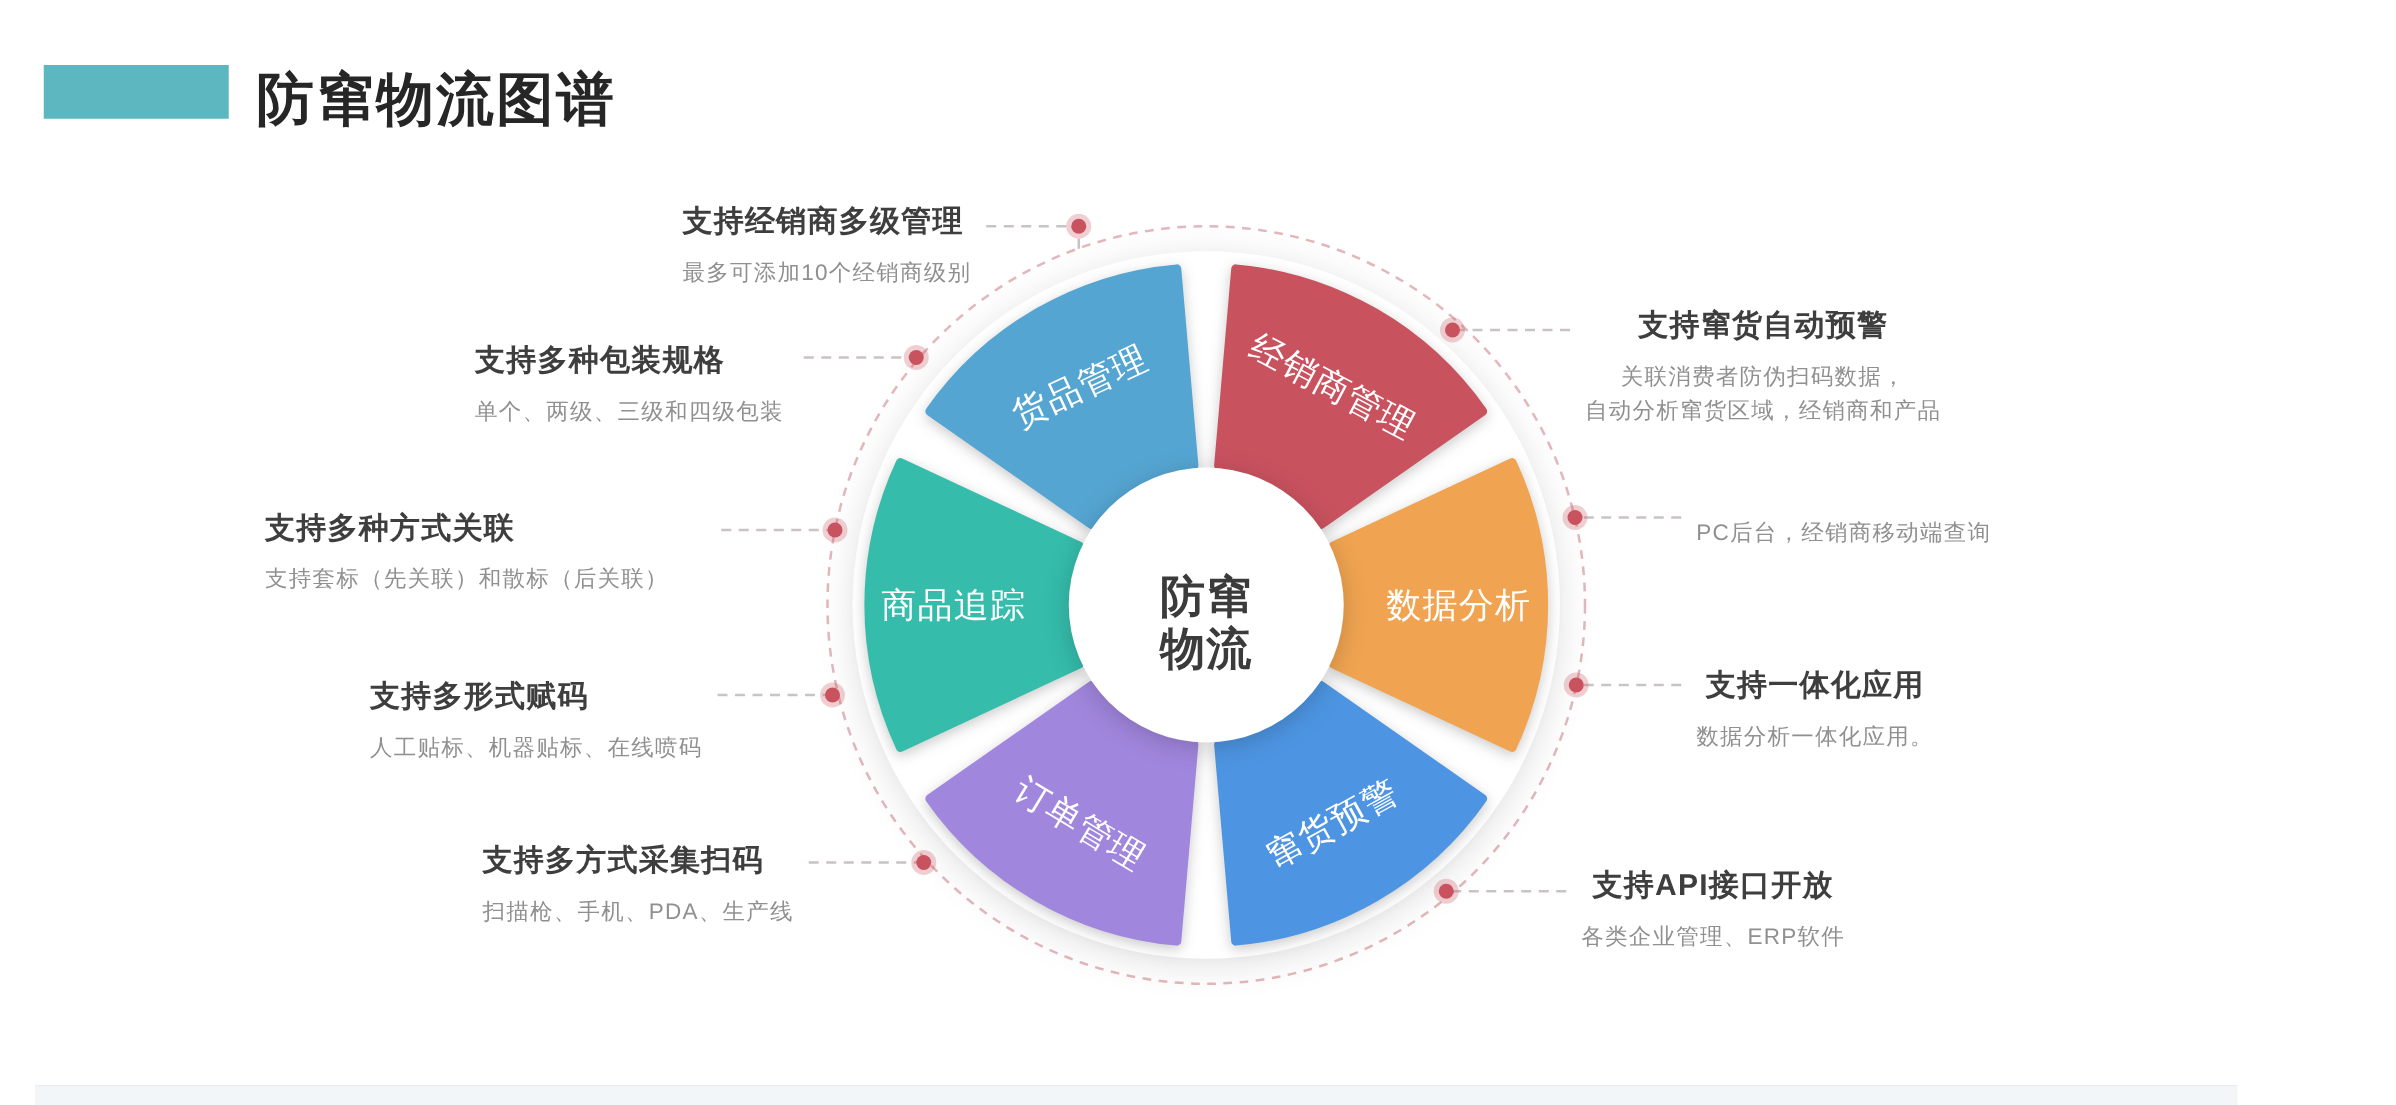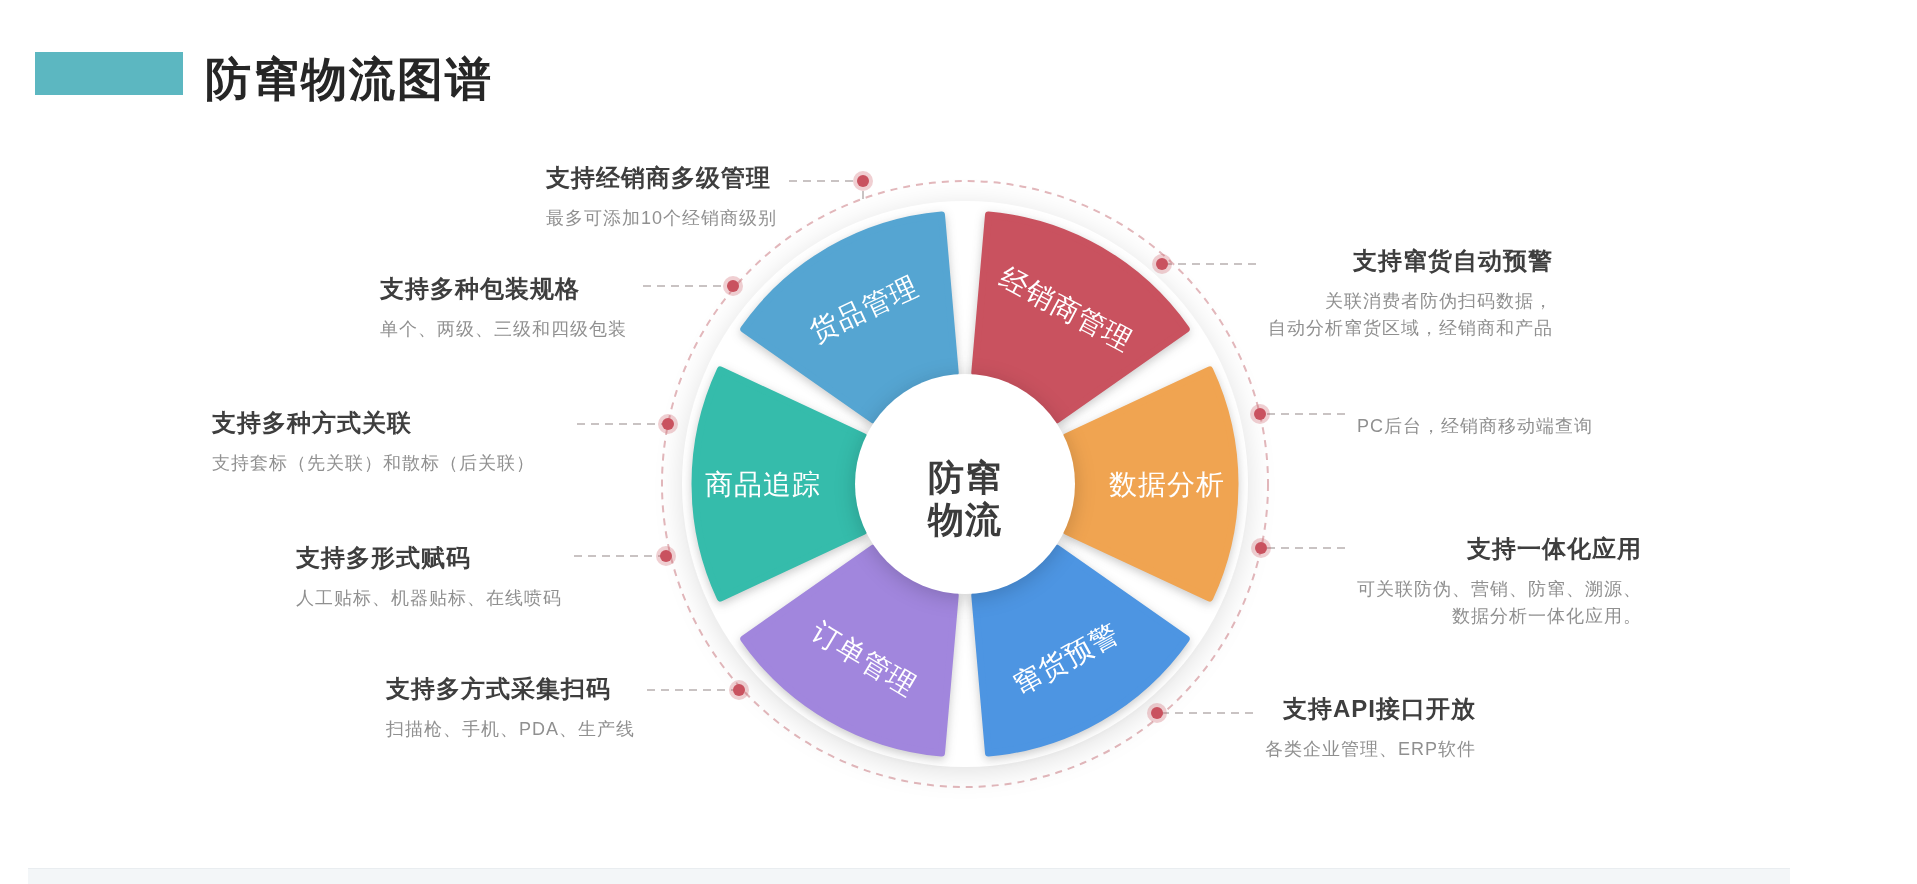--- a/index.html
+++ b/index.html
@@ -31,21 +31,21 @@
   .hub-text{
     fill:#3b3b3b;font-size:36px;font-weight:700;letter-spacing:1px;
     text-anchor:middle;dominant-baseline:central;
   }
   .connector{fill:none;stroke:#c9c3c3;stroke-width:2;stroke-dasharray:8 6;}
   .dot-halo{fill:rgba(201,82,95,0.28);}
   .dot-core{fill:#c9525f;}
   
   .callout{position:absolute;white-space:nowrap;}
   .callout.left{text-align:left;}
-  .callout.right{text-align:right;}
+  .callout.right{text-align:center;}
   .co-title{
     display:block;font-size:24px;font-weight:700;color:#3e3e3e;
     line-height:30px;letter-spacing:1px;
   }
   .co-sub{display:block;margin-top:12px;}
   .co-line{display:block;font-size:18px;color:#909090;line-height:27px;letter-spacing:1px;}
   .co-line:empty{display:none;}
   
   .bottom-edge{
     position:absolute;left:28px;top:868px;width:1762px;height:16px;
@@ -148,21 +148,20 @@
     </span>
 </div>
 <div class="callout right" style="left:1357px;top:401px">
   <span class="co-sub">
       <span class="co-line">PC后台，经销商移动端查询</span>
     </span>
 </div>
 <div class="callout right" style="left:1357px;top:534px">
   <span class="co-title">支持一体化应用</span>
   <span class="co-sub">
-      <span class="co-line">可关联防伪、营销、防窜、溯源、</span>
       <span class="co-line">数据分析一体化应用。</span>
     </span>
 </div>
 <div class="callout right" style="left:1265px;top:694px">
   <span class="co-title">支持API接口开放</span>
   <span class="co-sub">
       <span class="co-line">各类企业管理、ERP软件</span>
     </span>
 </div>
 

